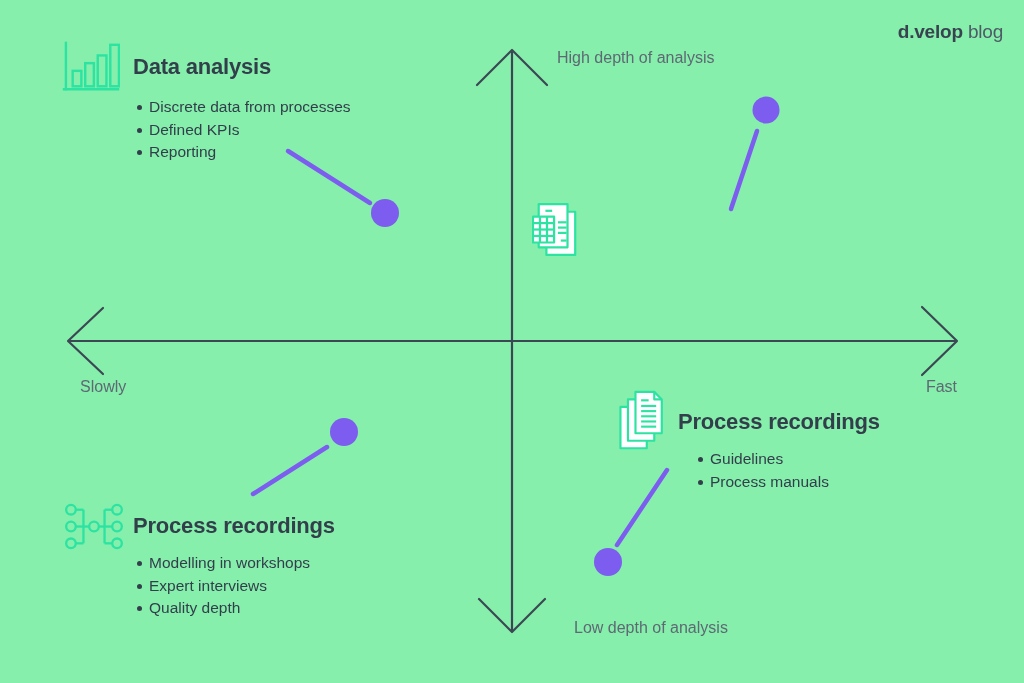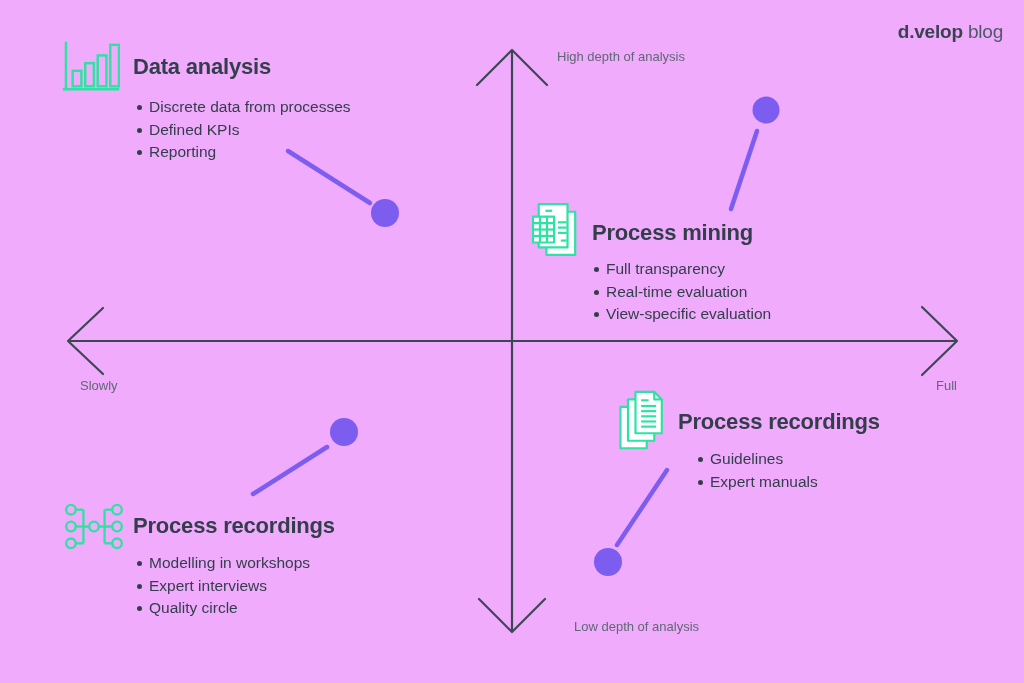--- a/index.html
+++ b/index.html
@@ -5,21 +5,21 @@
   html, body {
     margin: 0;
     padding: 0;
     background: #ffffff;
     font-family: "Liberation Sans", sans-serif;
   }
   .stage {
     position: relative;
     width: 1024px;
     height: 683px;
-    background: #f0abfc;
+    background: #86efac;
     overflow: hidden;
   }
   .layer {
     position: absolute;
     left: 0;
     top: 0;
   }
   
   .logo {
     position: absolute;
@@ -29,21 +29,21 @@
     letter-spacing: -0.2px;
     color: #39434f;
     white-space: nowrap;
   }
   .logo .brand { font-weight: 700; }
   .logo .suffix { font-weight: 400; color: #4e5a66; margin-left: 5px; }
 
   
   .axis-label {
     position: absolute;
-    font-size: 13px;
+    font-size: 16px;
     color: #5e6973;
     white-space: nowrap;
   }
   .axis-label.top    { left: 557px; top: 49px; }
   .axis-label.bottom { left: 574px; top: 619px; }
   .axis-label.left   { left: 80px;  top: 378px; }
   .axis-label.right  { right: 67px; top: 378px; }
 
   
   .quadrant {
@@ -133,21 +133,21 @@
     </g>
   </svg>
 
   <div class="logo">
     <span class="brand">d.velop</span><span class="suffix">blog</span>
   </div>
 
   <div class="axis-label top">High depth of analysis</div>
   <div class="axis-label bottom">Low depth of analysis</div>
   <div class="axis-label left">Slowly</div>
-  <div class="axis-label right">Full</div>
+  <div class="axis-label right">Fast</div>
 
   <div class="quadrant q-a">
     <div class="q-header">
       <svg class="q-icon" width="58" height="54" viewBox="0 0 60 56" fill="none" stroke="#2ce3a2" stroke-width="2.5" stroke-linecap="square">
         <path d="M4 3 V51"></path>
         <path d="M2 51 H58"></path>
         <rect x="11" y="32" width="9" height="16"></rect>
         <rect x="24" y="24" width="9" height="24"></rect>
         <rect x="37" y="16" width="9" height="32"></rect>
         <rect x="50" y="5" width="9" height="43"></rect>
@@ -171,27 +171,21 @@
         <path d="M27 26.5 H36"></path>
         <path d="M27 32 H36"></path>
         <path d="M30 40 H36"></path>
         <rect x="1" y="15" width="22" height="27" fill="#ffffff"></rect>
         <path d="M1 21.8 H23"></path>
         <path d="M1 28.5 H23"></path>
         <path d="M1 35.2 H23"></path>
         <path d="M8.3 15 V42"></path>
         <path d="M15.6 15 V42"></path>
       </svg>
-      <div class="q-title">Process mining</div>
-    </div>
-    <ul class="q-bullets">
-      <li>Full transparency</li>
-      <li>Real-time evaluation</li>
-      <li>View-specific evaluation</li>
-    </ul>
+    </div>
   </div>
 
   <div class="quadrant q-c">
     <div class="q-header">
       <svg class="q-icon" width="64" height="48" viewBox="0 0 64 50" fill="none" stroke="#2ce3a2" stroke-width="2.4">
         <path d="M13 7 H21"></path>
         <path d="M13 42 H21"></path>
         <path d="M21 7 V42"></path>
         <path d="M13 24.5 H27"></path>
         <path d="M37 24.5 H51"></path>
@@ -204,21 +198,21 @@
         <circle cx="32" cy="24.5" r="5"></circle>
         <circle cx="56" cy="7" r="5"></circle>
         <circle cx="56" cy="24.5" r="5"></circle>
         <circle cx="56" cy="42" r="5"></circle>
       </svg>
       <div class="q-title">Process recordings</div>
     </div>
     <ul class="q-bullets">
       <li>Modelling in workshops</li>
       <li>Expert interviews</li>
-      <li>Quality circle</li>
+      <li>Quality depth</li>
     </ul>
   </div>
 
   <div class="quadrant q-d">
     <div class="q-header">
       <svg class="q-icon" width="54" height="62" viewBox="0 0 56 66" fill="none" stroke="#2ce3a2" stroke-width="2.3" stroke-linejoin="round">
         <rect x="4" y="18" width="28" height="44" fill="#ffffff"></rect>
         <rect x="12" y="10" width="28" height="44" fill="#ffffff"></rect>
         <path d="M20 2 H40 L48 10 V46 H20 Z" fill="#ffffff"></path>
         <path d="M40 2 V10 H48"></path>
@@ -226,17 +220,17 @@
         <path d="M26 17 H42"></path>
         <path d="M26 22.5 H42"></path>
         <path d="M26 28 H42"></path>
         <path d="M26 33.5 H42"></path>
         <path d="M26 39 H42"></path>
       </svg>
       <div class="q-title">Process recordings</div>
     </div>
     <ul class="q-bullets">
       <li>Guidelines</li>
-      <li>Expert manuals</li>
+      <li>Process manuals</li>
     </ul>
   </div>
 
 </div>
 
 </body></html>

